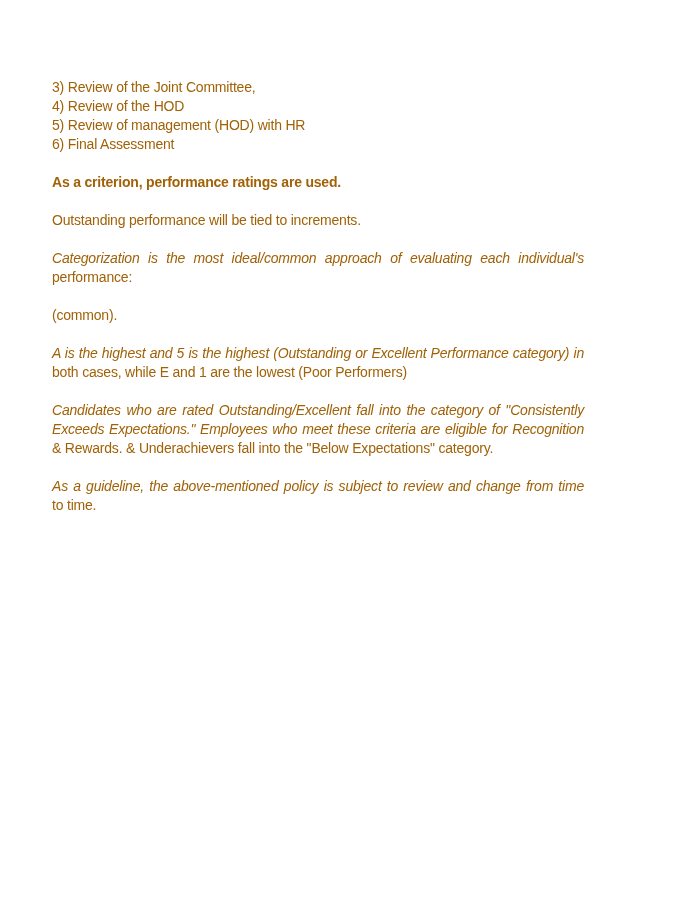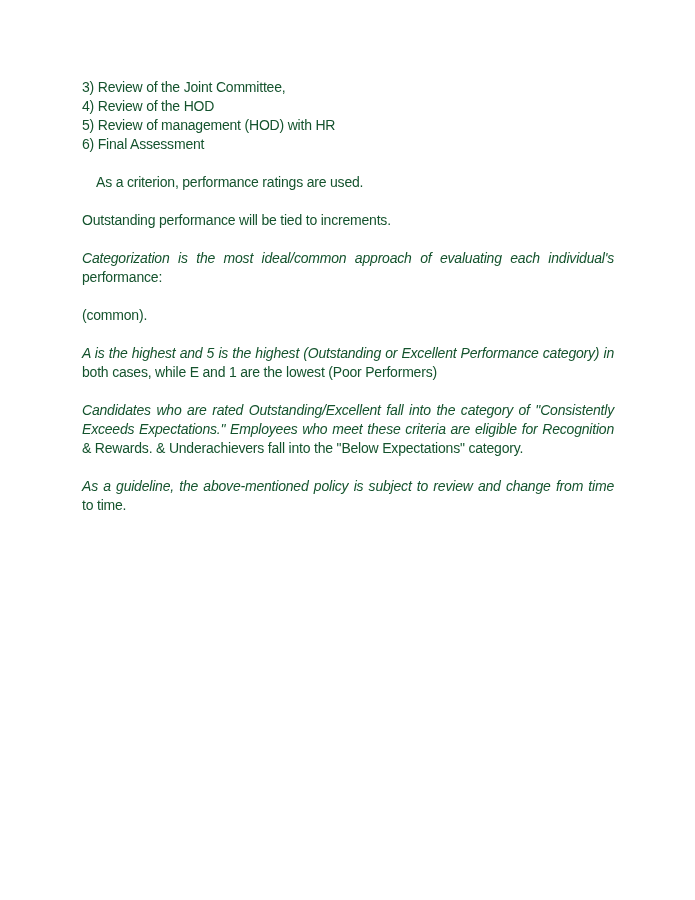--- a/index.html
+++ b/index.html
@@ -6,37 +6,36 @@
     margin: 0;
     padding: 0;
     background: #ffffff;
   }
   .page {
     position: relative;
     width: 695px;
     height: 900px;
     box-sizing: border-box;
     background: #ffffff;
-    color: #14532d;
-    padding: 78px 81px 0 82px;
+    color: #a16207;
+    padding: 78px 81px 0 52px;
     overflow: hidden;
     font-family: "Liberation Sans", "DejaVu Sans", sans-serif;
     font-size: 14px;
     line-height: 19px;
     letter-spacing: -0.2px;
   }
   .doc-body {
     width: 532px;
   }
   .para {
     margin: 0 0 19px 0;
   }
   .para.bold {
-    font-weight: 400;
-    margin-left: 14px;
+    font-weight: 700;
   }
   .line {
     min-height: 19px;
   }
   
   .jline {
     text-align: justify;
     text-align-last: justify;
     font-style: italic;
   }

